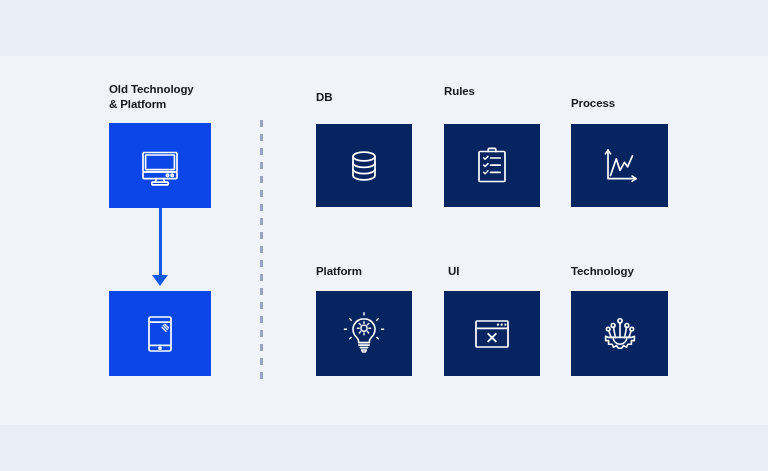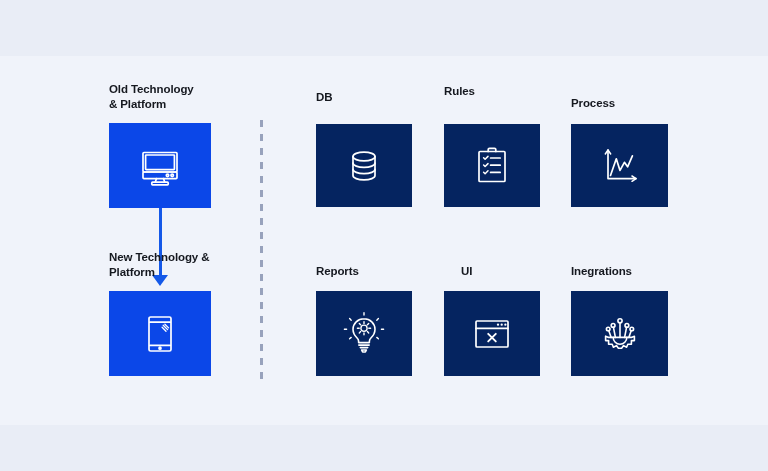--- a/index.html
+++ b/index.html
@@ -93,22 +93,20 @@
         <circle cx="36.2" cy="33.3" r="1.25"></circle>
         <path d="M20.5 36.6 L19.2 40.2 M27.5 36.6 L28.8 40.2"></path>
         <rect x="15.8" y="40.2" width="16.4" height="2.6" rx="0.7"></rect>
       </svg>
     </span>
   </div>
 
   <div class="connector-line" style="left:159px; top:208px; width:2.5px; height:68px;"></div>
   <div class="connector-arrow" style="left:152px; top:275px;"></div>
 
-  <div class="label" style="left:109px; top:250px;">New Technology &amp;
-Platform</div>
 
   <div class="card card-blue" style="left:109px; top:291px; width:102px; height:85px;">
     <span>
       <svg width="46" height="46" viewBox="0 0 46 46" fill="none" stroke="#ffffff" stroke-width="1.7" stroke-linejoin="round" stroke-linecap="round">
         <rect x="12" y="6" width="22" height="34" rx="1.6"></rect>
         <line x1="12.8" y1="11.2" x2="33.2" y2="11.2"></line>
         <line x1="12.8" y1="34.4" x2="33.2" y2="34.4"></line>
         <circle cx="23" cy="37.2" r="1"></circle>
         <path d="M26.2 14.2 L30.6 18.6 M27.9 13.2 L31.6 16.9 M25.1 16.3 L29 20.2" stroke-width="1.3"></path>
       </svg>
@@ -150,54 +148,54 @@
     <span>
       <svg width="44" height="44" viewBox="0 0 44 44" fill="none" stroke="#ffffff" stroke-width="1.7" stroke-linejoin="round" stroke-linecap="round">
         <path d="M10 6 V34.6 H38"></path>
         <path d="M10 6 L7.3 10 M10 6 L12.7 10" stroke-width="1.5"></path>
         <path d="M38 34.6 L34 32 M38 34.6 L34 37.3" stroke-width="1.5"></path>
         <path d="M12.5 31.5 L18.3 14.8 L22 26.4 L26.4 18.3 L29.6 22.8 L34.4 11.8"></path>
       </svg>
     </span>
   </div>
 
-  <div class="label" style="left:316px; top:264px;">Reports</div>
+  <div class="label" style="left:316px; top:264px;">Platform</div>
   <div class="card card-navy" style="left:316px; top:291px; width:96px; height:85px;">
     <span>
       <svg width="46" height="46" viewBox="0 0 46 46" fill="none" stroke="#ffffff" stroke-width="1.6" stroke-linejoin="round" stroke-linecap="round">
         <path d="M23 7.8 C16.9 7.8 12 12.5 12 18.3 C12 22.2 14.1 25.1 16.1 27 C17.1 28 17.6 29.1 17.6 30.3 V31.6 H28.4 V30.3 C28.4 29.1 28.9 28 29.9 27 C31.9 25.1 34 22.2 34 18.3 C34 12.5 29.1 7.8 23 7.8 Z"></path>
         <line x1="17.8" y1="34.1" x2="28.2" y2="34.1"></line>
         <line x1="19.3" y1="36.6" x2="26.7" y2="36.6"></line>
         <path d="M20.6 39 H25.4 L24.4 41 H21.6 Z"></path>
         <path d="M23 17.2 m-3.1 0 a3.1 3.1 0 1 0 6.2 0 a3.1 3.1 0 1 0 -6.2 0" stroke-width="1.4"></path>
         <path d="M23 10.6 V12.4 M23 22 V23.8 M16.4 17.2 H18.2 M27.8 17.2 H29.6
                  M18.3 12.5 L19.6 13.8 M26.4 20.6 L27.7 21.9
                  M27.7 12.5 L26.4 13.8 M19.6 20.6 L18.3 21.9" stroke-width="1.4"></path>
         <path d="M23 4 V1.8 M10.2 9.2 L8.6 7.6 M35.8 9.2 L37.4 7.6
                  M5.6 18.3 H3.4 M42.6 18.3 H40.4
                  M8.6 27.8 L10.2 26.4 M37.4 27.8 L35.8 26.4" stroke-width="1.4"></path>
       </svg>
     </span>
   </div>
 
-  <div class="label" style="left:461px; top:264px;">UI</div>
+  <div class="label" style="left:448px; top:264px;">UI</div>
   <div class="card card-navy" style="left:444px; top:291px; width:96px; height:85px;">
     <span>
       <svg width="44" height="44" viewBox="0 0 44 44" fill="none" stroke="#ffffff" stroke-width="1.7" stroke-linejoin="round" stroke-linecap="round">
         <rect x="6" y="9" width="32" height="26" rx="1"></rect>
         <line x1="6" y1="16.4" x2="38" y2="16.4"></line>
         <circle cx="28" cy="12.7" r="1.15" fill="#ffffff" stroke="none"></circle>
         <circle cx="31.7" cy="12.7" r="1.15" fill="#ffffff" stroke="none"></circle>
         <circle cx="35.4" cy="12.7" r="1.15" fill="#ffffff" stroke="none"></circle>
         <path d="M18.2 21.8 L25.8 29.4 M25.8 21.8 L18.2 29.4" stroke-width="1.9"></path>
       </svg>
     </span>
   </div>
 
-  <div class="label" style="left:571px; top:264px;">Inegrations</div>
+  <div class="label" style="left:571px; top:264px;">Technology</div>
   <div class="card card-navy" style="left:571px; top:291px; width:97px; height:85px;">
     <span>
       <svg width="46" height="46" viewBox="0 0 46 46" fill="none" stroke="#ffffff" stroke-width="1.6" stroke-linejoin="round" stroke-linecap="round">
         <path d="M11.6 26.4 L8.6 25.2 L8.6 29.6 L11.6 29.6
                  L11.6 33.2 L15.2 33.2 L16.4 36.2 L19.4 34.6
                  L21.4 37.2 L24.6 37.2 L26.6 34.6 L29.6 36.2
                  L30.8 33.2 L34.4 33.2 L34.4 29.6 L37.4 29.6
                  L37.4 25.2 L34.4 26.4 Z"></path>
         <path d="M16.2 26.4 C16.2 30.2 19.2 33.2 23 33.2 C26.8 33.2 29.8 30.2 29.8 26.4"></path>
         <line x1="23" y1="26.4" x2="23" y2="11.6"></line>

